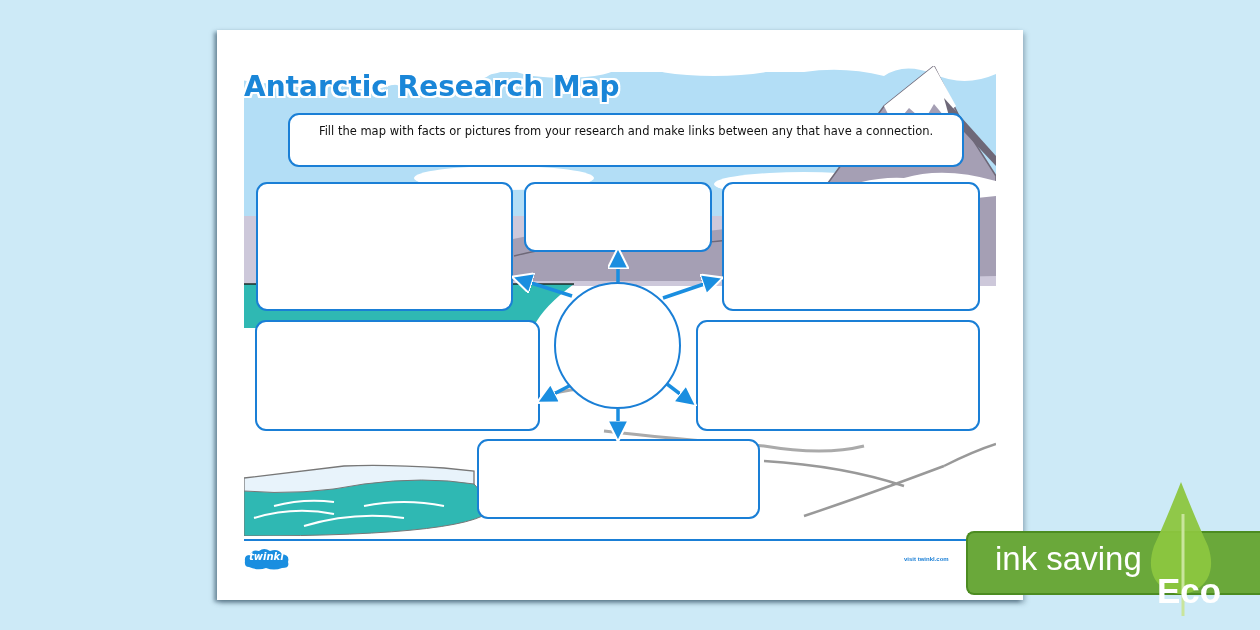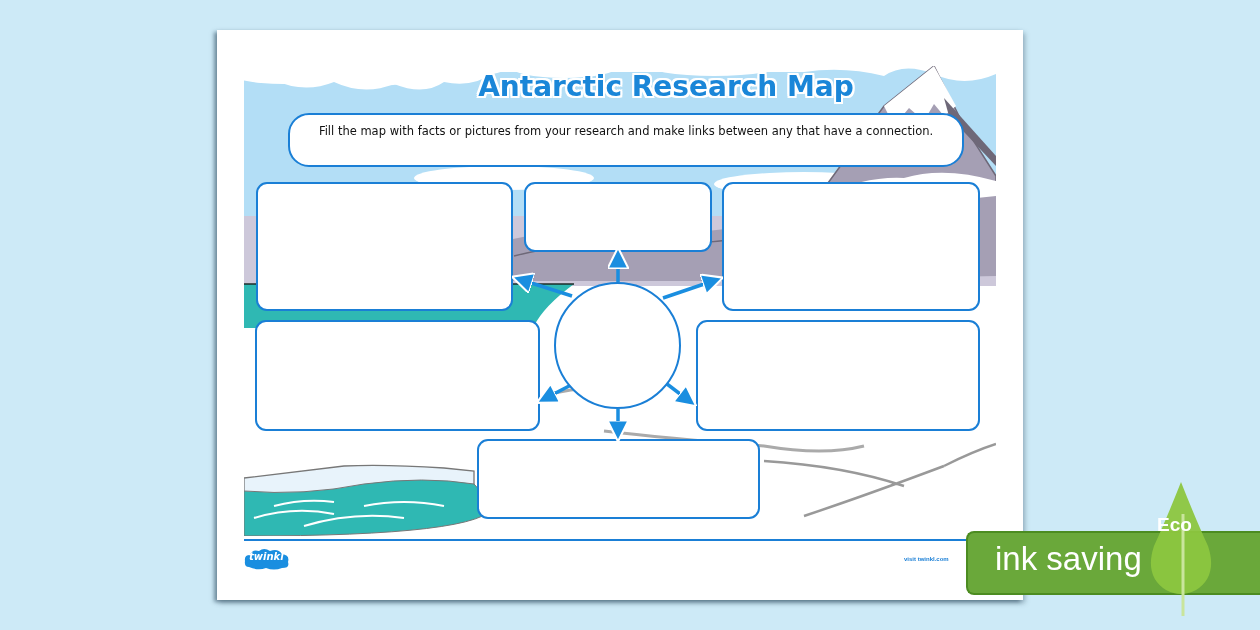--- a/index.html
+++ b/index.html
@@ -13,29 +13,29 @@
       position: absolute; left: 217px; top: 30px; width: 806px; height: 570px;
       background: #ffffff;
       box-shadow: -3px 2px 4px rgba(40,70,90,0.55), 2px 3px 5px rgba(40,70,90,0.35);
     }
     .scene {
       position: absolute; left: 244px; top: 66px; width: 752px; height: 470px;
       overflow: hidden; background: #ffffff;
     }
     .scene svg { position: absolute; left: 0; top: 0; }
     .title {
-      position: absolute; left: 244px; top: 70px; width: 844px; text-align: center;
+      position: absolute; left: 244px; top: 70px; width: 844px; 
       font-family: "DejaVu Sans", sans-serif; font-weight: bold; font-size: 28px;
       color: #1a86d8; letter-spacing: 0px;
       text-shadow: -2px -2px 0 #fff, 2px -2px 0 #fff, -2px 2px 0 #fff, 2px 2px 0 #fff,
                    0 -2px 0 #fff, 0 2px 0 #fff, -2px 0 0 #fff, 2px 0 0 #fff;
     }
     .instructions {
       position: absolute; left: 288px; top: 113px; width: 676px; height: 54px;
-      background: #fff; border: 2px solid #1a7fd6; border-radius: 21px;
+      background: #fff; border: 2px solid #1a7fd6; border-radius: 11px;
       box-sizing: border-box; text-align: center;
       font-size: 11.5px; line-height: 17px; color: #111;
       padding-top: 8px;
     }
     .box {
       position: absolute; background: #fff; border: 2px solid #1a7fd6;
       border-radius: 11px; box-sizing: border-box;
     }
     .circle {
       position: absolute; left: 554px; top: 282px; width: 127px; height: 127px;
@@ -61,21 +61,21 @@
       background: #6aa83a; border: 2px solid #4c8c21; border-right: none;
       border-radius: 8px 0 0 8px; box-sizing: border-box;
     }
     .eco-text {
       position: absolute; left: 978px; top: 540px; font-size: 33px; color: #fff;
       font-family: "Liberation Sans", sans-serif;
       margin-left: 17px;
     }
     .eco-leaf { position: absolute; left: 1148px; top: 480px; }
     .eco-label {
-      position: absolute; left: 1157px; top: 514px; font-size: 19px; font-weight: bold;
+      position: absolute; left: 1157px; top: 571px; font-size: 35px; font-weight: bold;
       color: #fff; font-family: "Liberation Sans", sans-serif;
     }
   </style>
 </head>
 <body>
 
 <div class="sheet"></div>
 
 <div class="scene">
   <svg width="752" height="470" viewBox="0 0 752 470">

